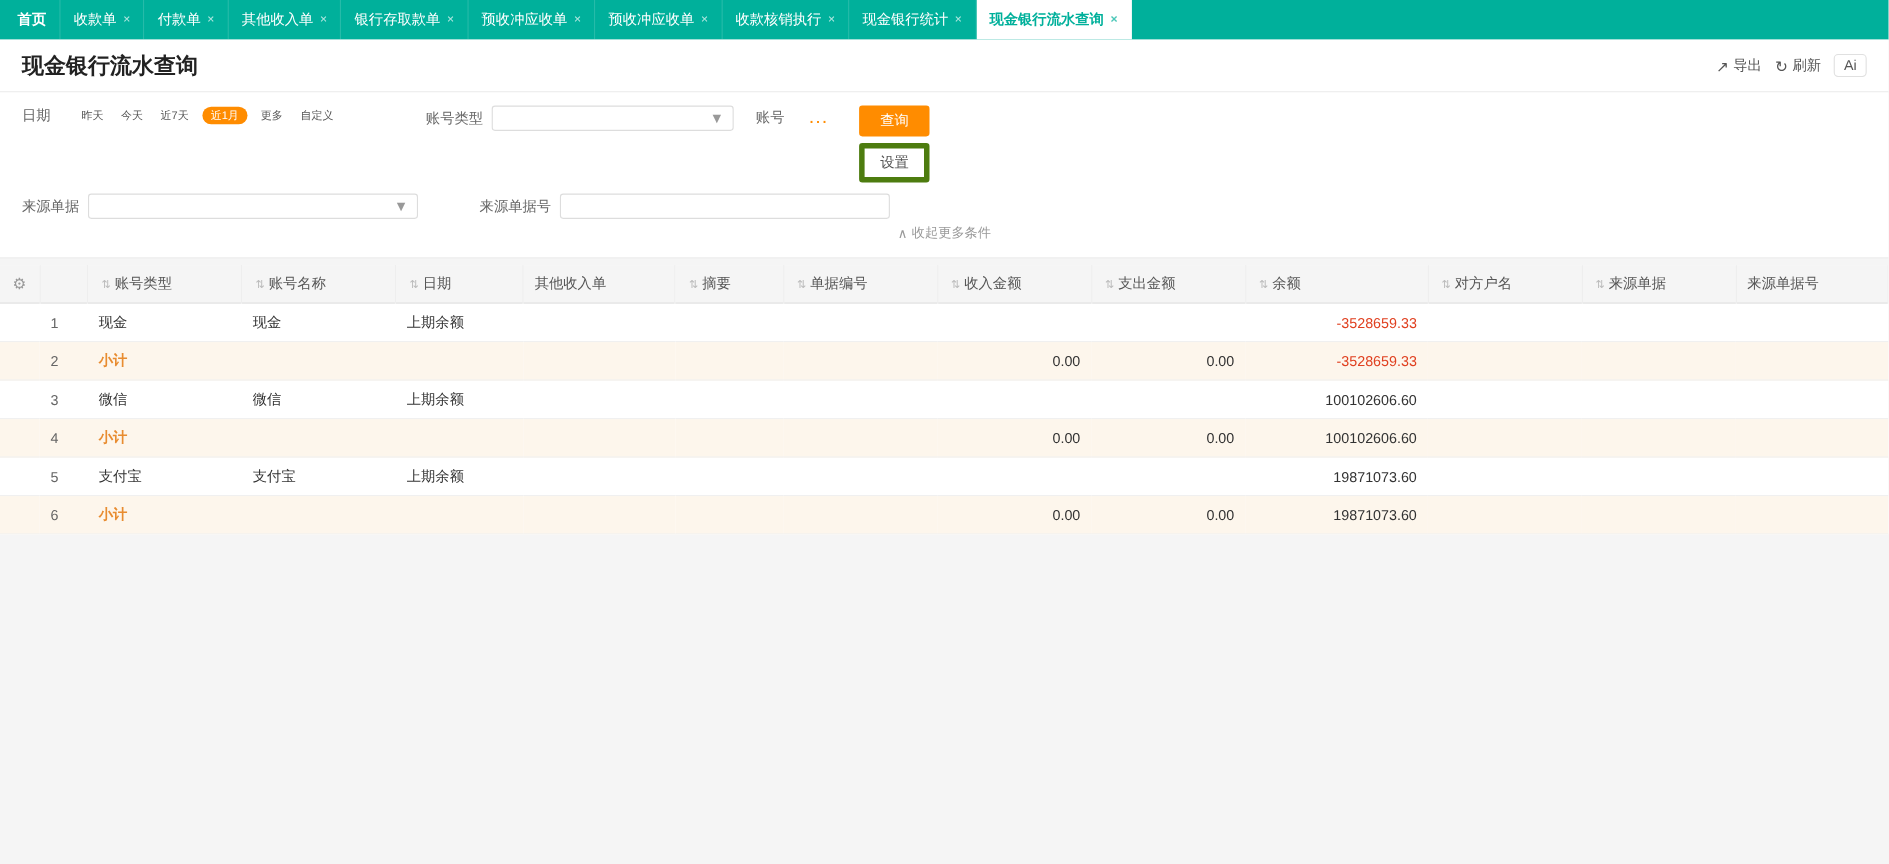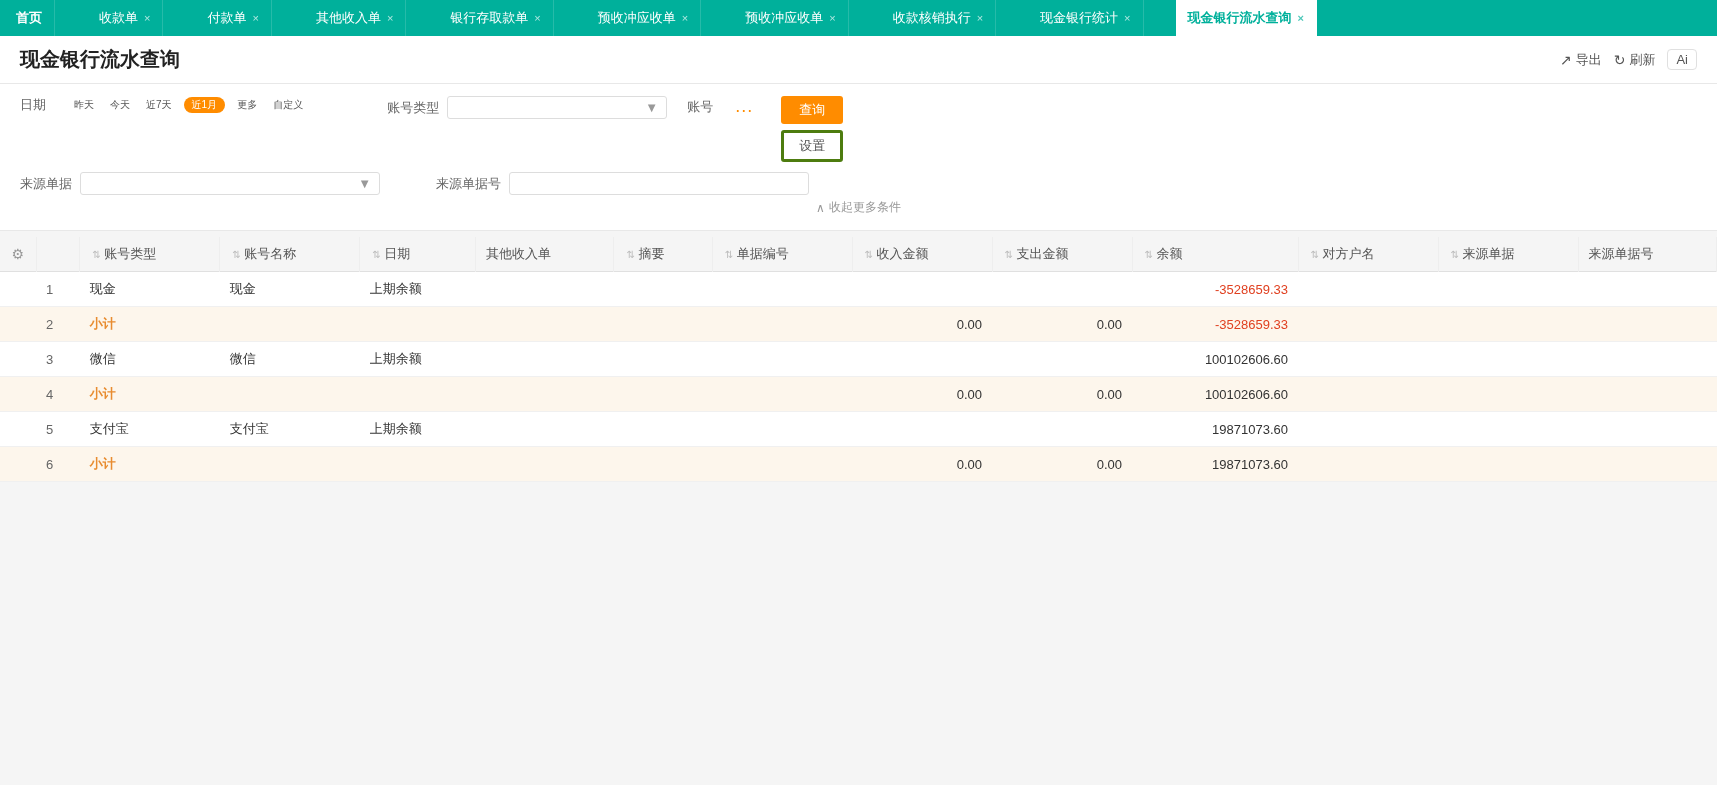--- a/index.html
+++ b/index.html
@@ -6,21 +6,20 @@
     body { background: #f5f5f5; font-size: 13px; color: #333; }
 
     
     .top-nav {
       background: #00b09b;
       display: flex;
       align-items: flex-end;
       height: 36px;
       padding: 0 4px;
       overflow: hidden;
-      gap: 32px;
     }
     .nav-item {
       color: #fff;
       padding: 0 12px;
       height: 36px;
       display: flex;
       align-items: center;
       cursor: pointer;
       white-space: nowrap;
       font-size: 13px;
@@ -150,21 +149,21 @@
       color: #fff;
       border: none;
       border-radius: 3px;
       padding: 5px 18px;
       cursor: pointer;
       font-size: 13px;
     }
     .settings-btn {
       background: #fff;
       color: #555;
-      border: 3px solid #4d7c0f;
+      border: 5px solid #4d7c0f;
       border-radius: 3px;
       padding: 4px 14px;
       cursor: pointer;
       font-size: 13px;
     }
     .action-btns {
       display: flex;
       flex-direction: column;
       gap: 6px;
       margin-left: 8px;

